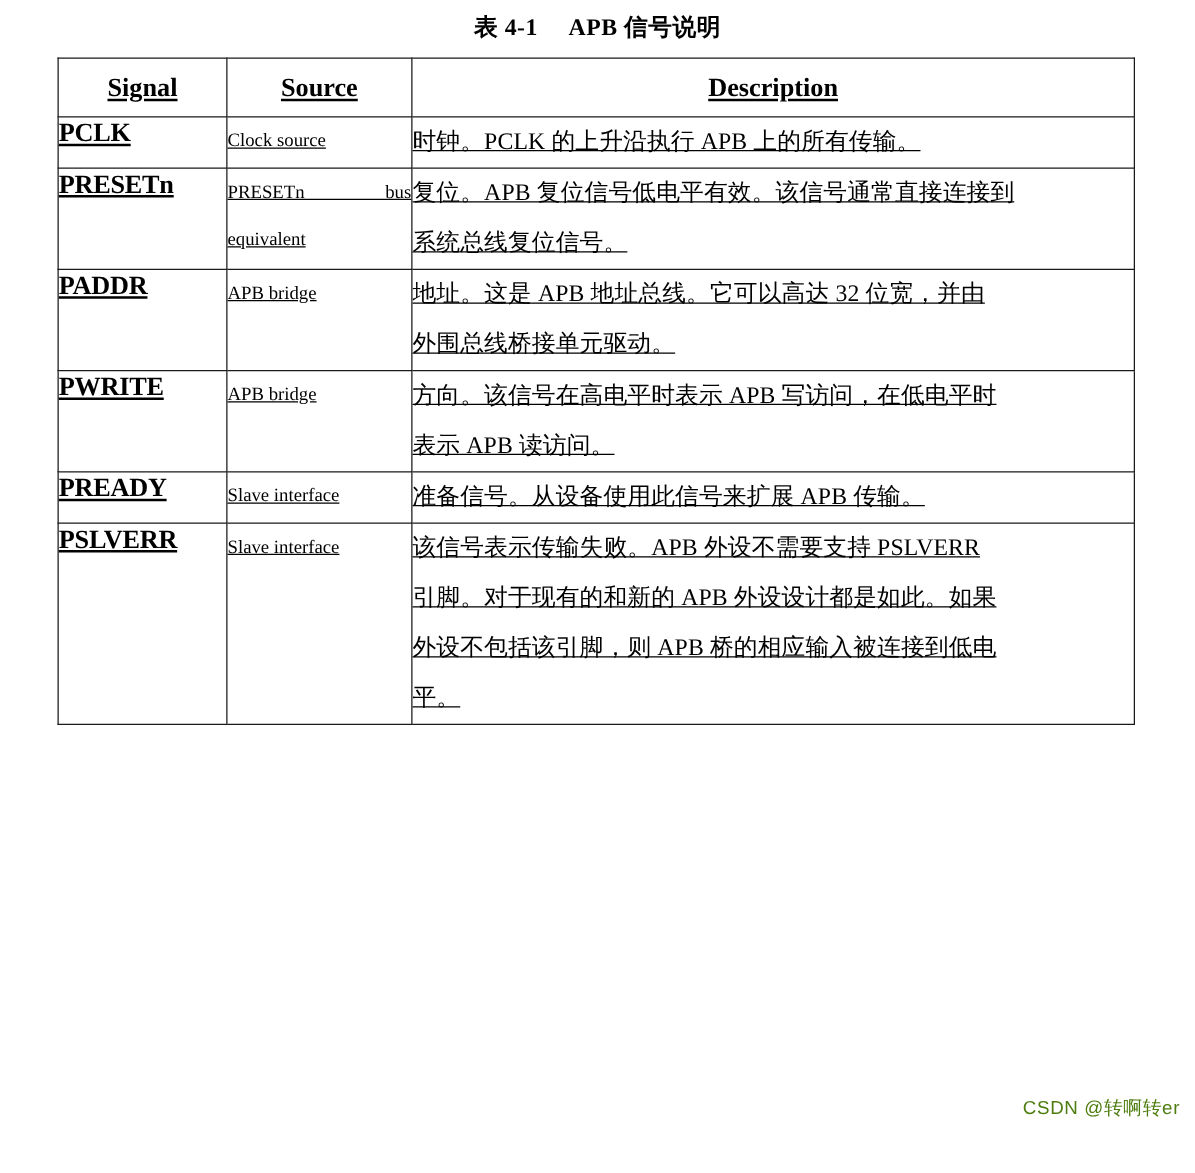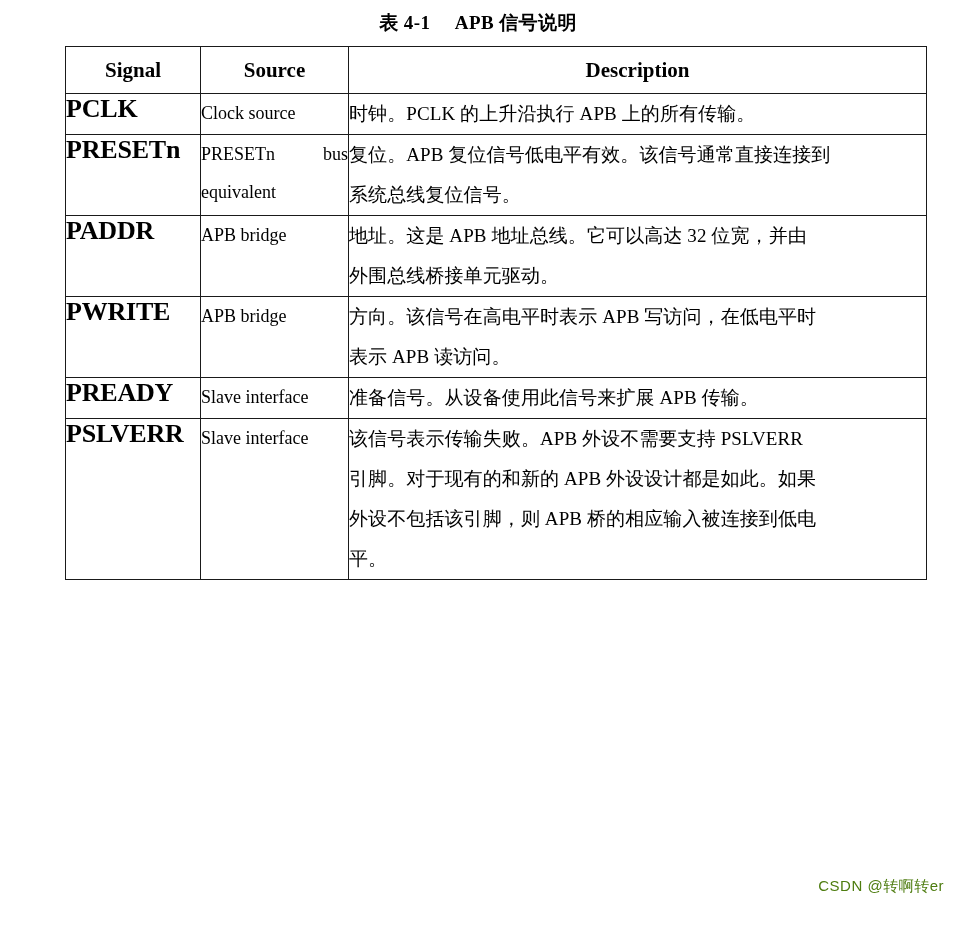--- a/index.html
+++ b/index.html
@@ -34,23 +34,24 @@
     font-size: 19px;
     font-weight: bold;
     letter-spacing: 0.4px;
     white-space: pre;
     line-height: 26px;
   }
 
   
   .table-wrap {
     position: absolute;
-    left: 65px;
+    left: 46px;
     top: 46px;
     width: 861px;
+    text-decoration: underline;
   }
 
   table.apb {
     border-collapse: collapse;
     width: 861px;
     table-layout: fixed;
     background: #fff;
   }
 
   table.apb col.c-signal { width: 135px; }
@@ -69,29 +70,29 @@
     font-weight: bold;
     font-size: 21px;
     height: 46px;
     line-height: 46px;
     padding: 0 4px;
   }
 
   
   td.signal {
     font-weight: bold;
-    font-size: 26px;
+    font-size: 21px;
     padding: 10px 0 8px 6px;
     white-space: nowrap;
     letter-spacing: -0.2px;
   }
 
   
   td.source {
-    font-size: 18px;
+    font-size: 15px;
     padding: 12px 8px 8px 8px;
     line-height: 38px;
   }
   td.source .src-just {
     display: block;
     text-align: justify;
     text-align-last: justify;
     white-space: normal;
   }
   td.source .src-plain {

